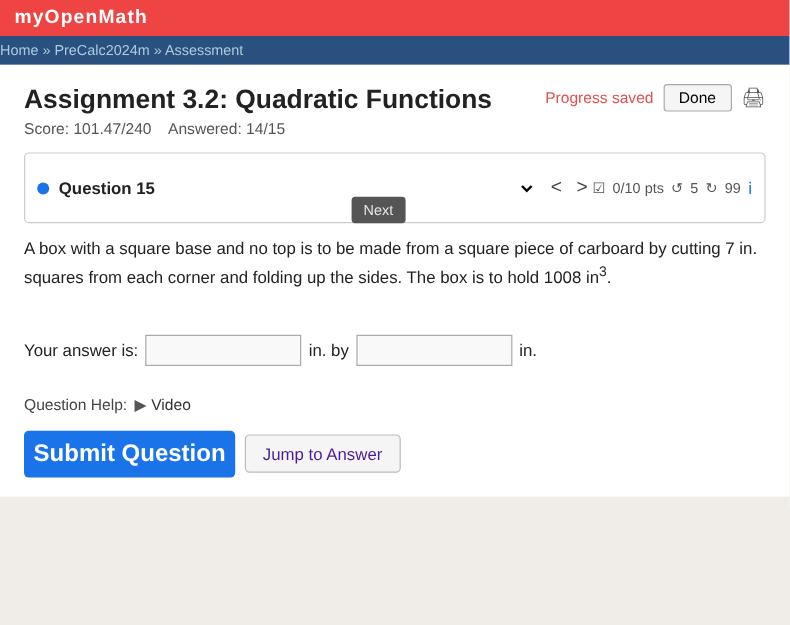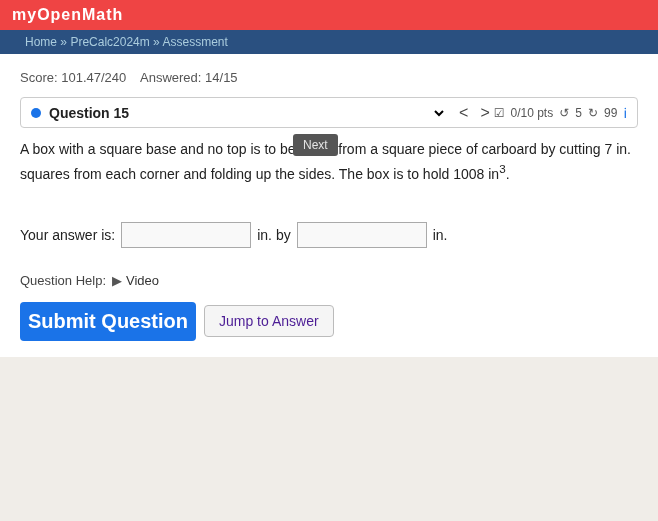--- a/index.html
+++ b/index.html
@@ -22,21 +22,21 @@
     .top-bar-logo {
       color: white;
       font-size: 16px;
       font-weight: bold;
       letter-spacing: 1px;
     }
 
     
     .breadcrumb-bar {
       background: #2a5080;
-      padding: 5px 25px;
+      padding: 5px 0;
       font-size: 12px;
       color: #cde;
     }
     .breadcrumb-bar a {
       color: #acd;
       text-decoration: none;
     }
     .breadcrumb-bar span {
       color: #acd;
     }
@@ -88,21 +88,21 @@
       color: #555;
       margin-bottom: 12px;
     }
 
     
     .question-nav {
       display: flex;
       align-items: center;
       border: 1px solid #ccc;
       border-radius: 4px;
-      padding: 5px 10px;
+      padding: 19px 10px;
       margin-bottom: 8px;
       position: relative;
       background: #fff;
     }
     .question-dot {
       width: 10px;
       height: 10px;
       background: #1a73e8;
       border-radius: 50%;
       margin-right: 8px;
@@ -247,20 +247,30 @@
 <div class="breadcrumb-bar">
   <a href="#">Home</a>
   <span> » </span>
   <a href="#">PreCalc2024m</a>
   <span> » </span>
   <span>Assessment</span>
 </div>
 
 <div class="main-content">
 
+  <div class="assignment-header">
+    <div>
+      <div class="assignment-title">Assignment 3.2: Quadratic Functions</div>
+    </div>
+    <div class="header-right">
+      <span class="progress-saved">Progress saved</span>
+      <button class="done-btn">Done</button>
+      <span class="print-icon">🖨</span>
+    </div>
+  </div>
 
   <div class="score-line">
     <span>Score:</span>
     <span>101.47/240</span>
     &nbsp;&nbsp;
     <span>Answered:</span>
     <span>14/15</span>
   </div>
 
   <div class="question-nav">

